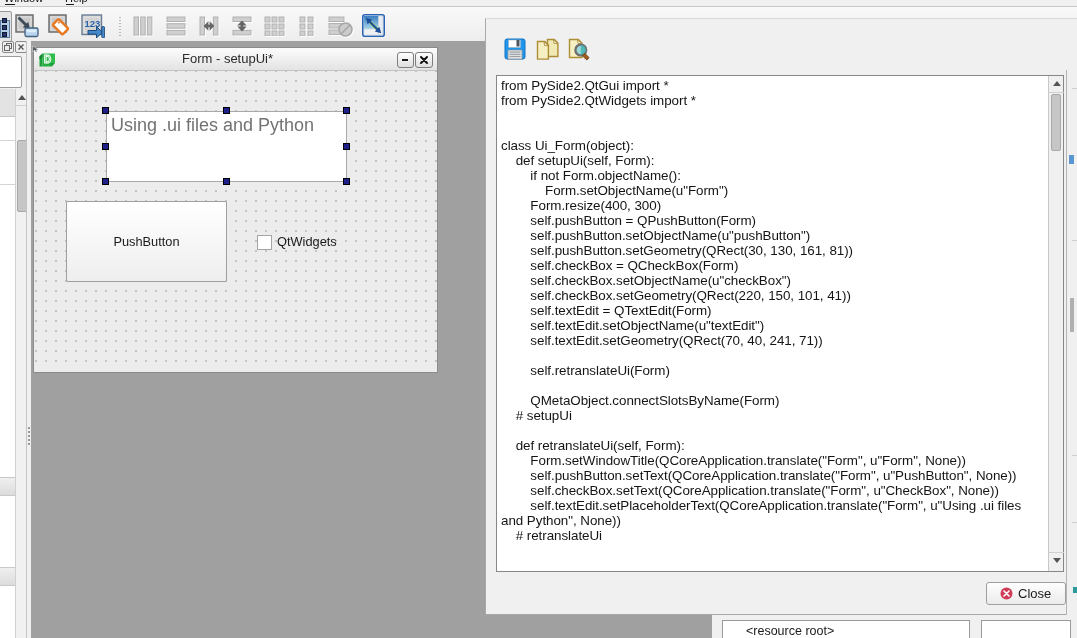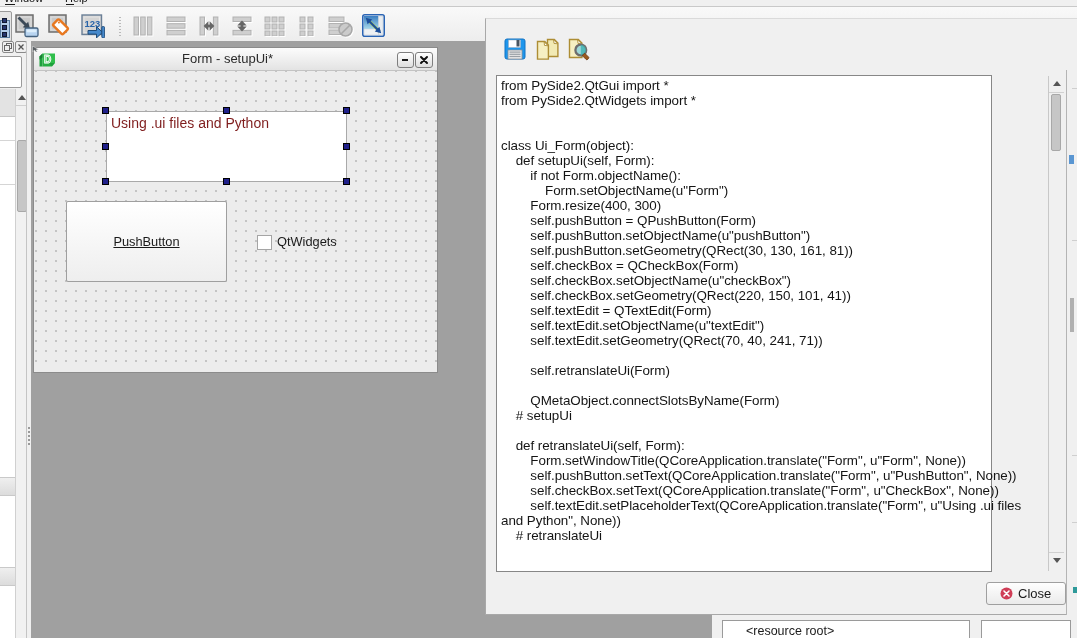--- a/index.html
+++ b/index.html
@@ -211,34 +211,34 @@
     <div class="abs" style="left:381px;top:4px;width:16px;height:14px;background:linear-gradient(#ffffff,#dedede);border:1px solid #7e7e7e;border-radius:3px;">
       <svg width="16" height="14">
           <path d="M5 4 L11 10 M11 4 L5 10" stroke="#111" stroke-width="2" stroke-linecap="round"></path>
         </svg>
     </div>
   </div>
 
   <div class="abs" style="left:0;top:23px;width:403px;height:299px;background-color:#ececec;background-image:radial-gradient(circle,#a9a9a9 0.55px,transparent 0.95px);background-size:10px 10px;background-position:7px 5px;">
 
     <div class="abs" style="left:72px;top:40px;width:239px;height:69px;background:#ffffff;border:1px solid #a9a9a9;">
-      <div class="abs" style="left:4px;top:3px;font-size:14px;color:#7f1d1d;">Using .ui files and Python</div>
+      <div class="abs" style="left:4px;top:3px;font-size:18px;color:#737373;">Using .ui files and Python</div>
     </div>
 
     <div class="handle" style="left:68px;top:36px;"></div>
     <div class="handle" style="left:189px;top:36px;"></div>
     <div class="handle" style="left:309px;top:36px;"></div>
     <div class="handle" style="left:68px;top:72px;"></div>
     <div class="handle" style="left:309px;top:72px;"></div>
     <div class="handle" style="left:68px;top:107px;"></div>
     <div class="handle" style="left:189px;top:107px;"></div>
     <div class="handle" style="left:309px;top:107px;"></div>
 
     <div class="abs" style="left:32px;top:130px;width:159px;height:79px;background:linear-gradient(#ffffff,#eeeeee);border:1px solid #9f9f9f;border-radius:2px;">
-      <div style="width:159px;height:79px;display:flex;align-items:center;justify-content:center;font-size:12.8px;color:#1a1a1a;text-decoration:underline;">PushButton</div>
+      <div style="width:159px;height:79px;display:flex;align-items:center;justify-content:center;font-size:12.8px;color:#1a1a1a;">PushButton</div>
     </div>
 
     <div class="abs" style="left:223px;top:164px;width:13px;height:13px;background:#ffffff;border:1px solid #a5a5a5;"></div>
     <div class="abs" style="left:243px;top:163px;font-size:12.8px;color:#1a1a1a;">QtWidgets</div>
   </div>
 </div>
 <style>
 .gico{filter:drop-shadow(1.2px 1.2px 0 rgba(255,255,255,0.95));}
 .handle{position:absolute;width:5px;height:5px;background:#20208a;border:1px solid #000000;}
 </style>
@@ -261,21 +261,21 @@
     <path d="M8.1 3.8 l0.4 3.6 l3.6 0.4 z" fill="#ffffff" stroke="#ad8d34" stroke-width="0.9"></path>
   </svg>
   <svg class="abs" style="left:82px;top:19px;" width="24" height="23" viewBox="0 0 24 23">
     <path d="M1.5 1.5 h8.8 l3.6 3.6 v14.4 h-12.4 z" fill="#f6efc2" stroke="#ad8d34" stroke-width="1.4"></path>
     <path d="M9.6 1.8 l0.4 3.6 l3.6 0.4 z" fill="#ffffff" stroke="#ad8d34" stroke-width="0.9"></path>
     <circle cx="12.8" cy="12" r="5.4" fill="#9ed8d8" stroke="#6e6e6e" stroke-width="2.3"></circle>
     <path d="M12.8 6.8 a5.2 5.2 0 0 1 0 10.4 z" fill="#3fb3b3" opacity="0.8"></path>
     <rect x="16.6" y="15.1" width="6.6" height="3.4" rx="1.1" transform="rotate(45 16.6 15.1)" fill="#9c5a1e" stroke="#6e3c10" stroke-width="0.8"></rect>
   </svg>
 
-  <div class="abs" style="left:10px;top:56px;width:496px;height:497px;background:#ffffff;border:1px solid #878787;box-sizing:border-box;">
+  <div class="abs" style="left:10px;top:56px;width:568px;height:497px;background:#ffffff;border:1px solid #878787;box-sizing:border-box;">
     <pre id="code" style="margin:0;position:absolute;left:4px;top:2px;font-family:'Liberation Sans',sans-serif;font-size:13.4px;line-height:15px;color:#141414;letter-spacing:-0.05px;white-space:pre;">from PySide2.QtGui import *
 from PySide2.QtWidgets import *
 
 
 class Ui_Form(object):
     def setupUi(self, Form):
         if not Form.objectName():
             Form.setObjectName(u"Form")
         Form.resize(400, 300)
         self.pushButton = QPushButton(Form)

